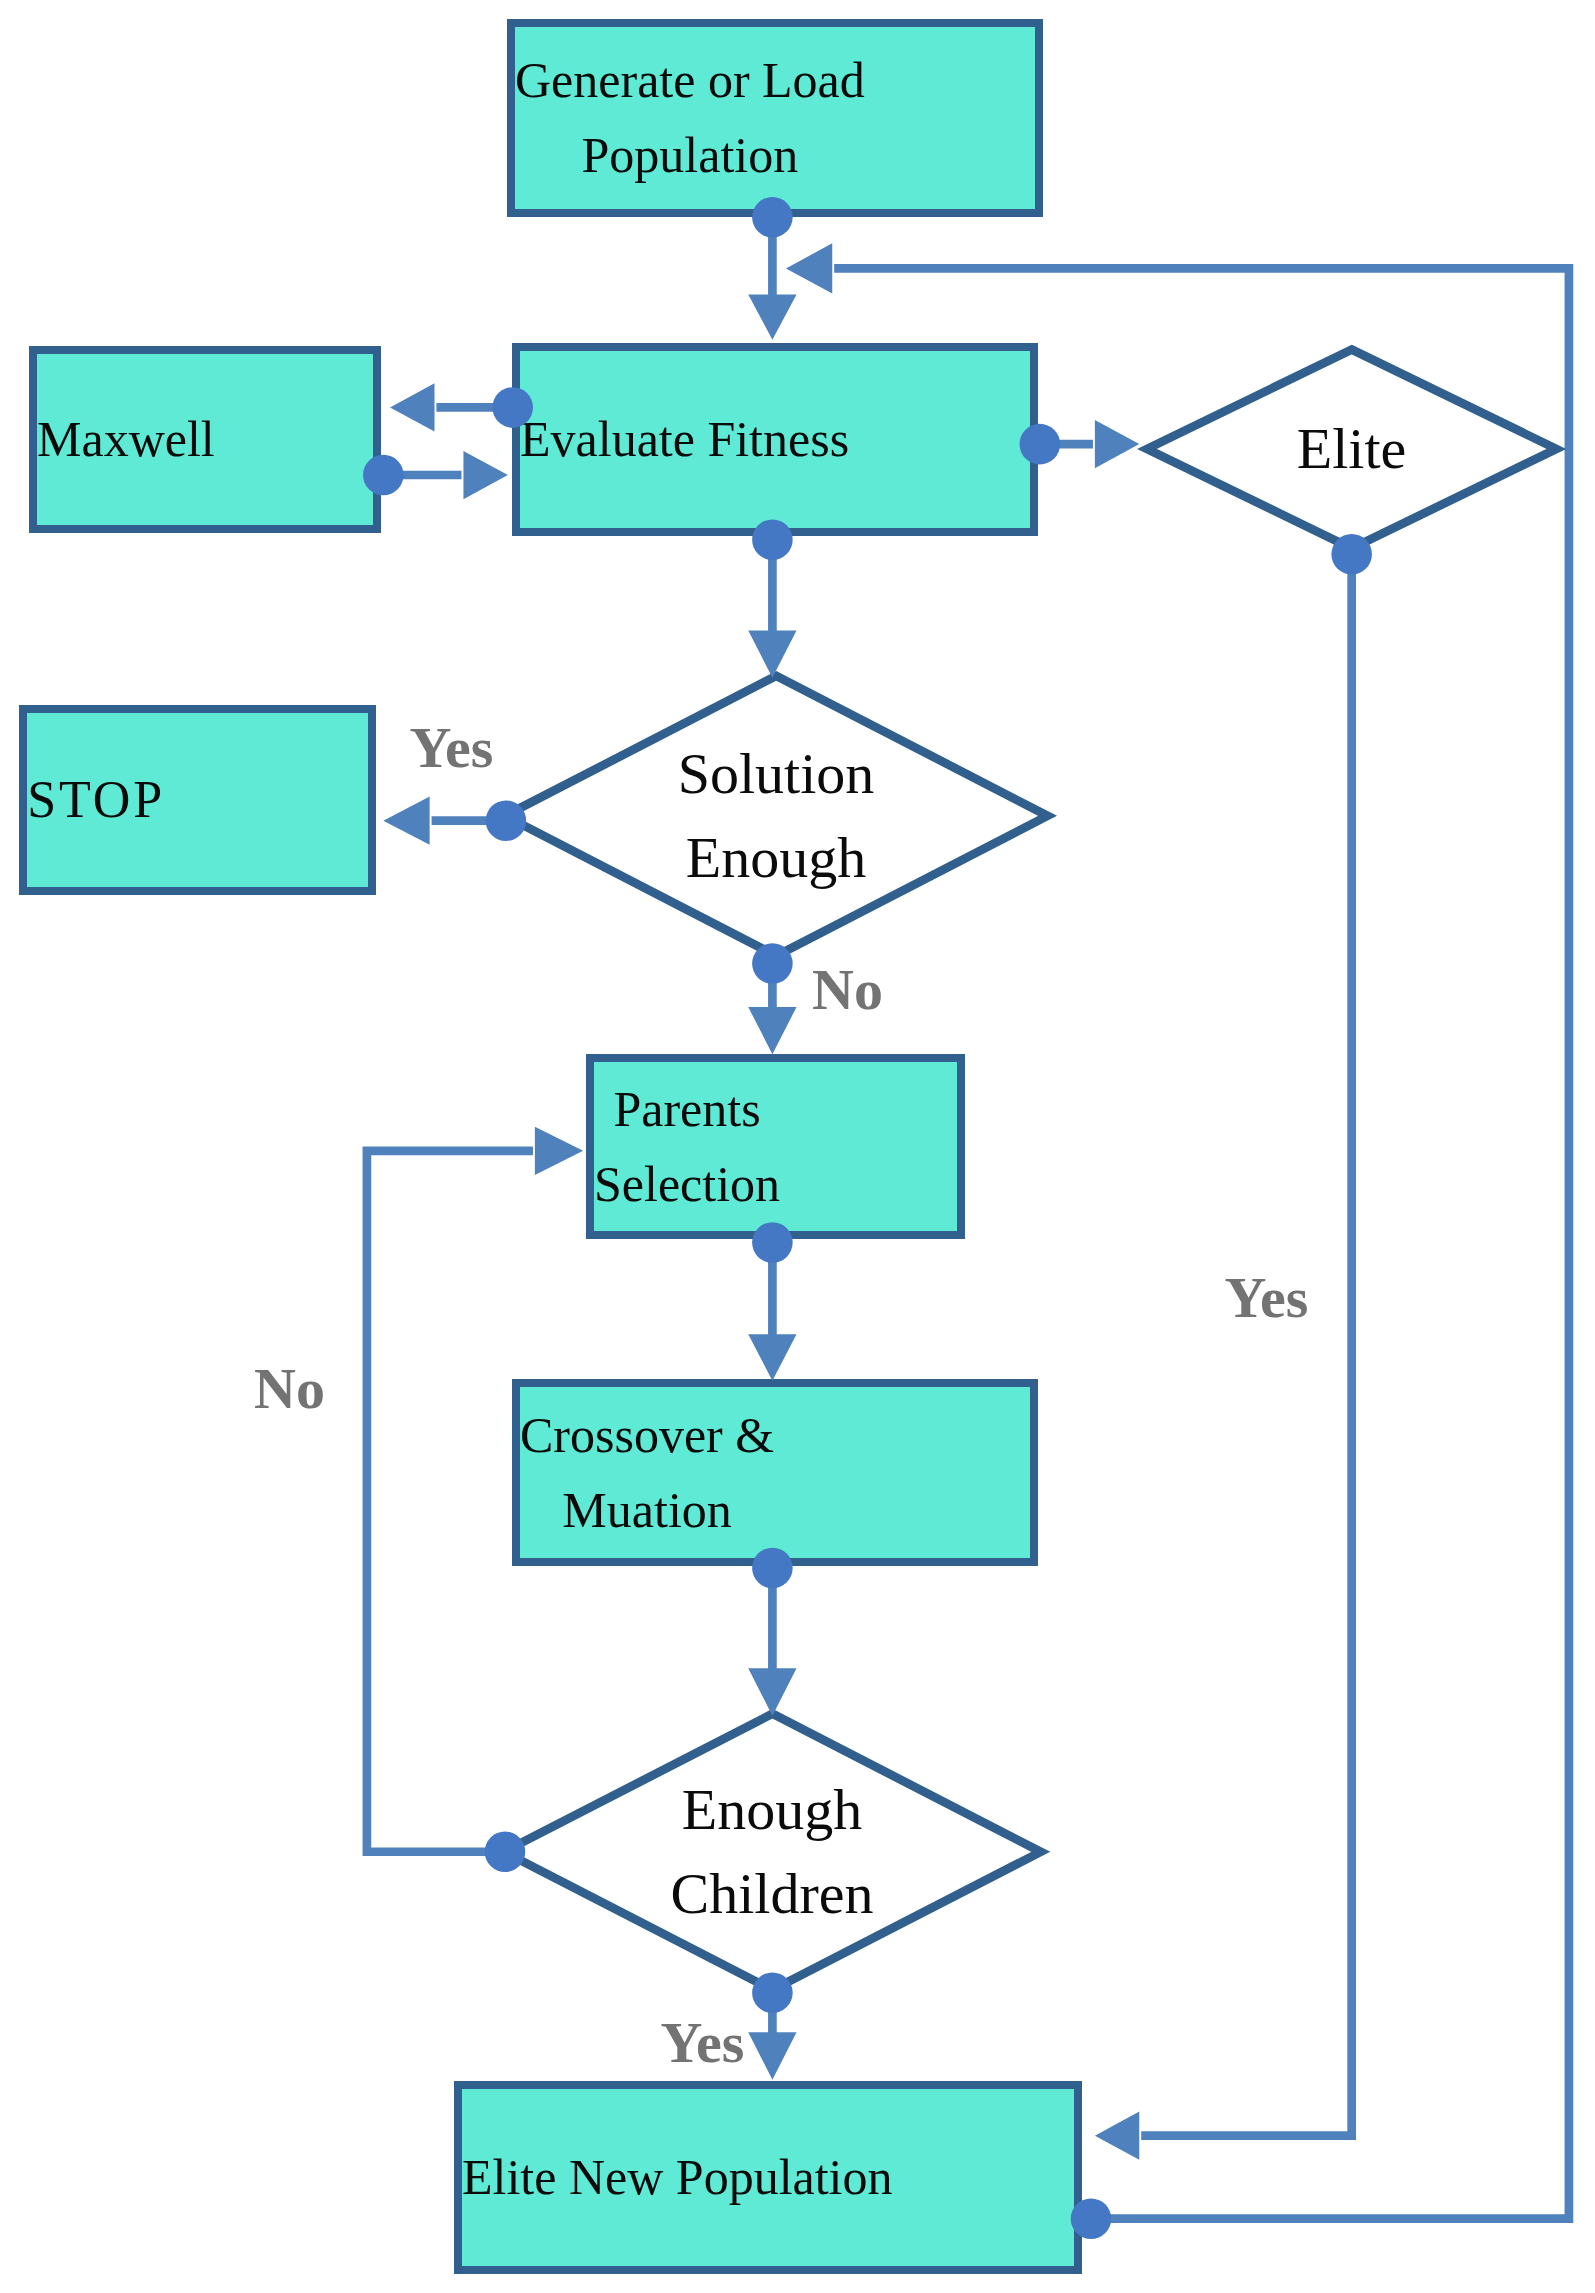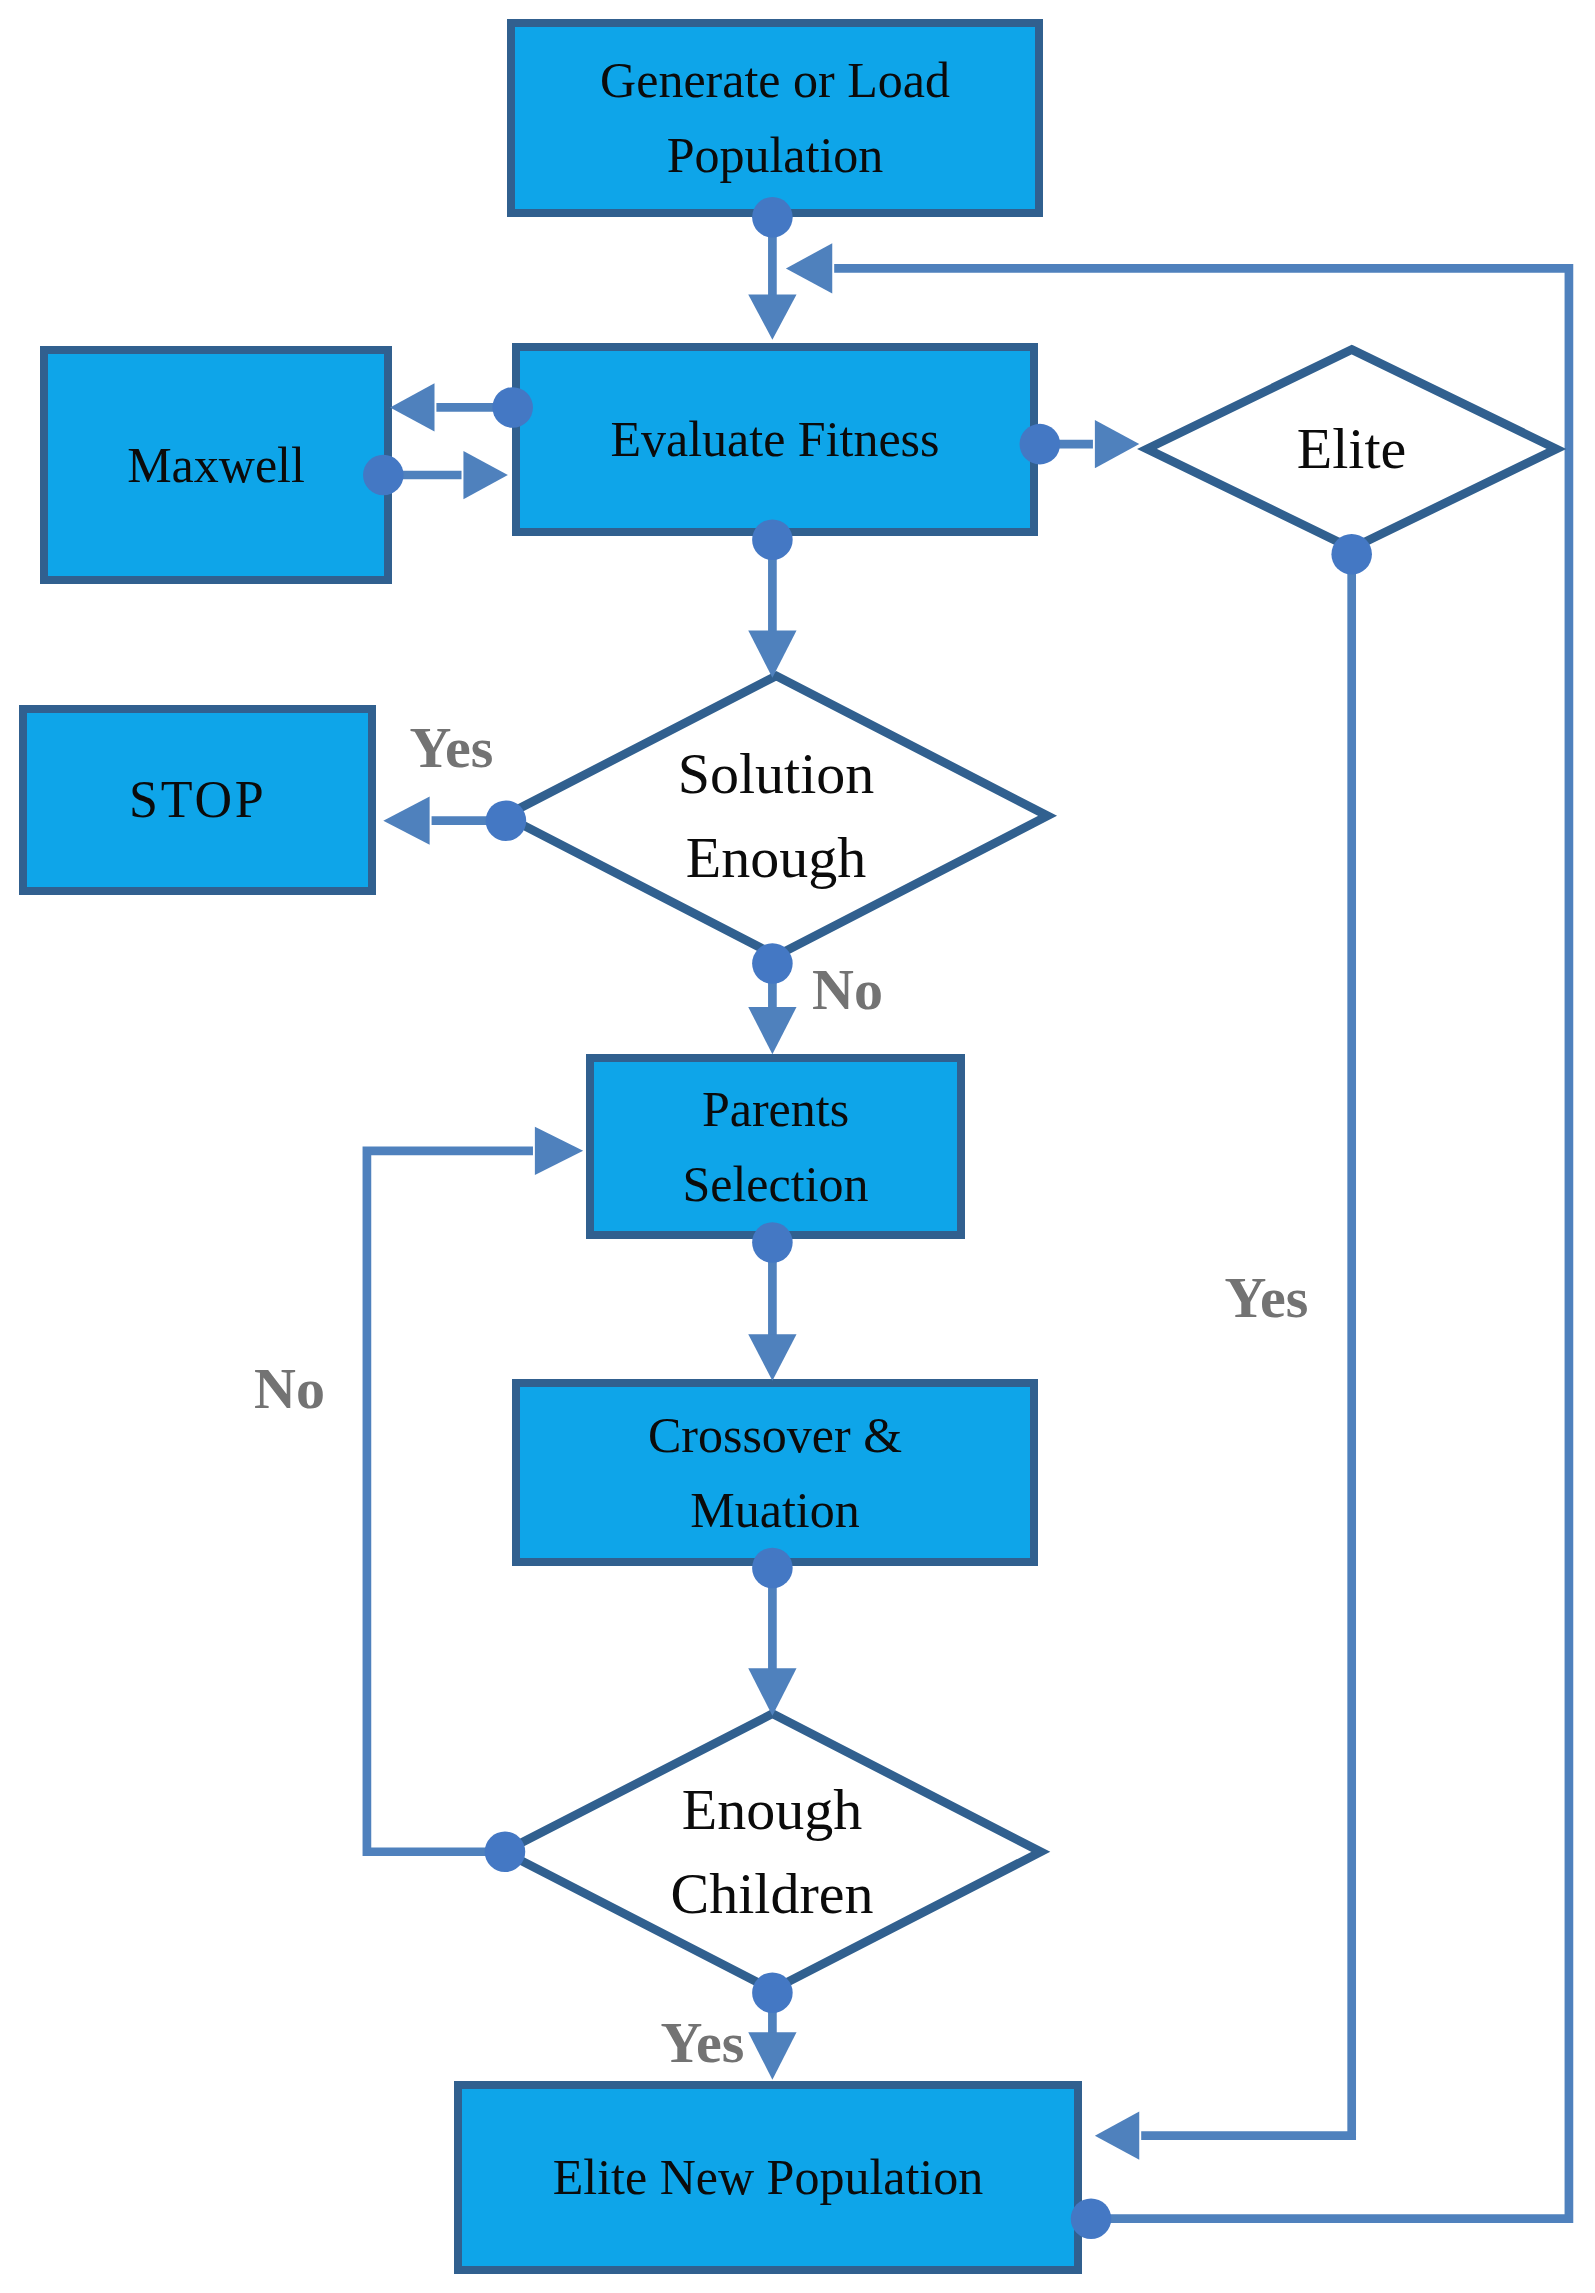--- a/index.html
+++ b/index.html
@@ -8,22 +8,22 @@
     width:1595px;height:2293px;
     background:#ffffff;
     font-family:"Liberation Serif", serif;
     overflow:hidden;
   }
   svg.layer{position:absolute;left:0;top:0;width:1595px;height:2293px;pointer-events:none;}
   .under{z-index:0;}
   .over{z-index:2;}
   .box{
     position:absolute;box-sizing:border-box;z-index:1;
-    border:8.7px solid #31608f;background:#0ea5e9;
-    display:flex;align-items:center;justify-content:center;
+    border:8.7px solid #31608f;background:#5eead4;
+    display:flex;align-items:center;
     text-align:center;color:#0b0b0b;font-size:50px;line-height:1.5;
     white-space:pre-line;
   }
   .dlabel{
     position:absolute;z-index:1;
     display:flex;align-items:center;justify-content:center;
     text-align:center;color:#0b0b0b;font-size:58px;line-height:1.45;
     white-space:pre-line;
   }
   .elabel{
@@ -72,21 +72,21 @@
       <polygon points="1400,362 1612,465 1400,568 1188,465"></polygon>
       <polygon points="800,1775 1078,1918 800,2061 522,1918"></polygon>
     </g>
   </svg>
 
   <div class="box" style="left:507px;top:19.3px;width:536px;height:198px;">
     <span>Generate or Load
 Population</span>
   </div>
 
-  <div class="box" style="left:40px;top:346px;width:352px;height:238px;">
+  <div class="box" style="left:29px;top:346px;width:352px;height:187px;">
     <span>Maxwell</span>
   </div>
 
   <div class="box" style="left:512px;top:343px;width:526px;height:193px;">
     <span>Evaluate Fitness</span>
   </div>
 
   <div class="box" style="left:586px;top:1054px;width:379px;height:185px;">
     <span>Parents
 Selection</span>

